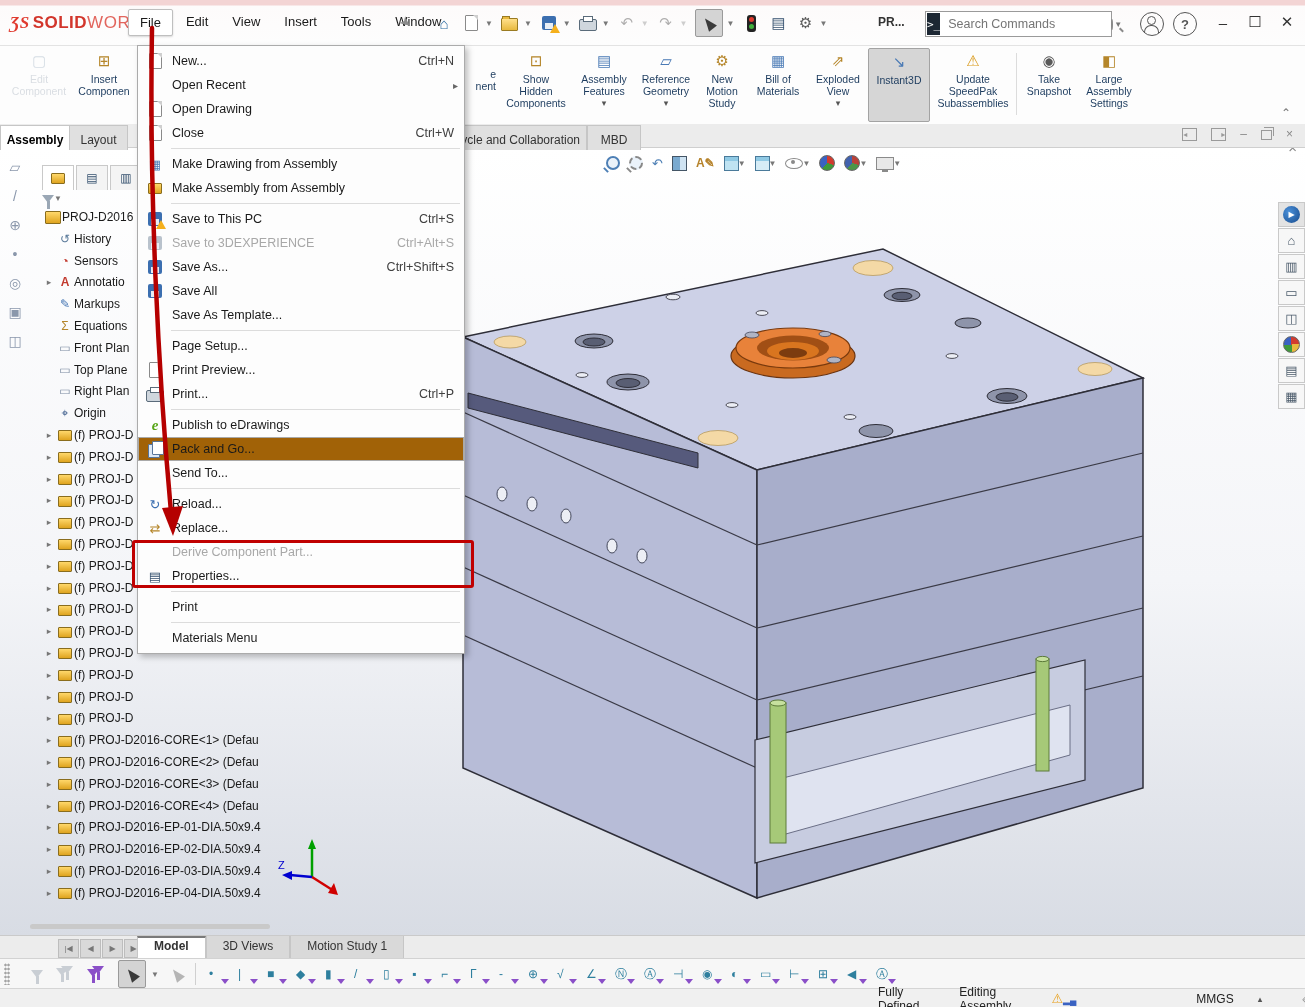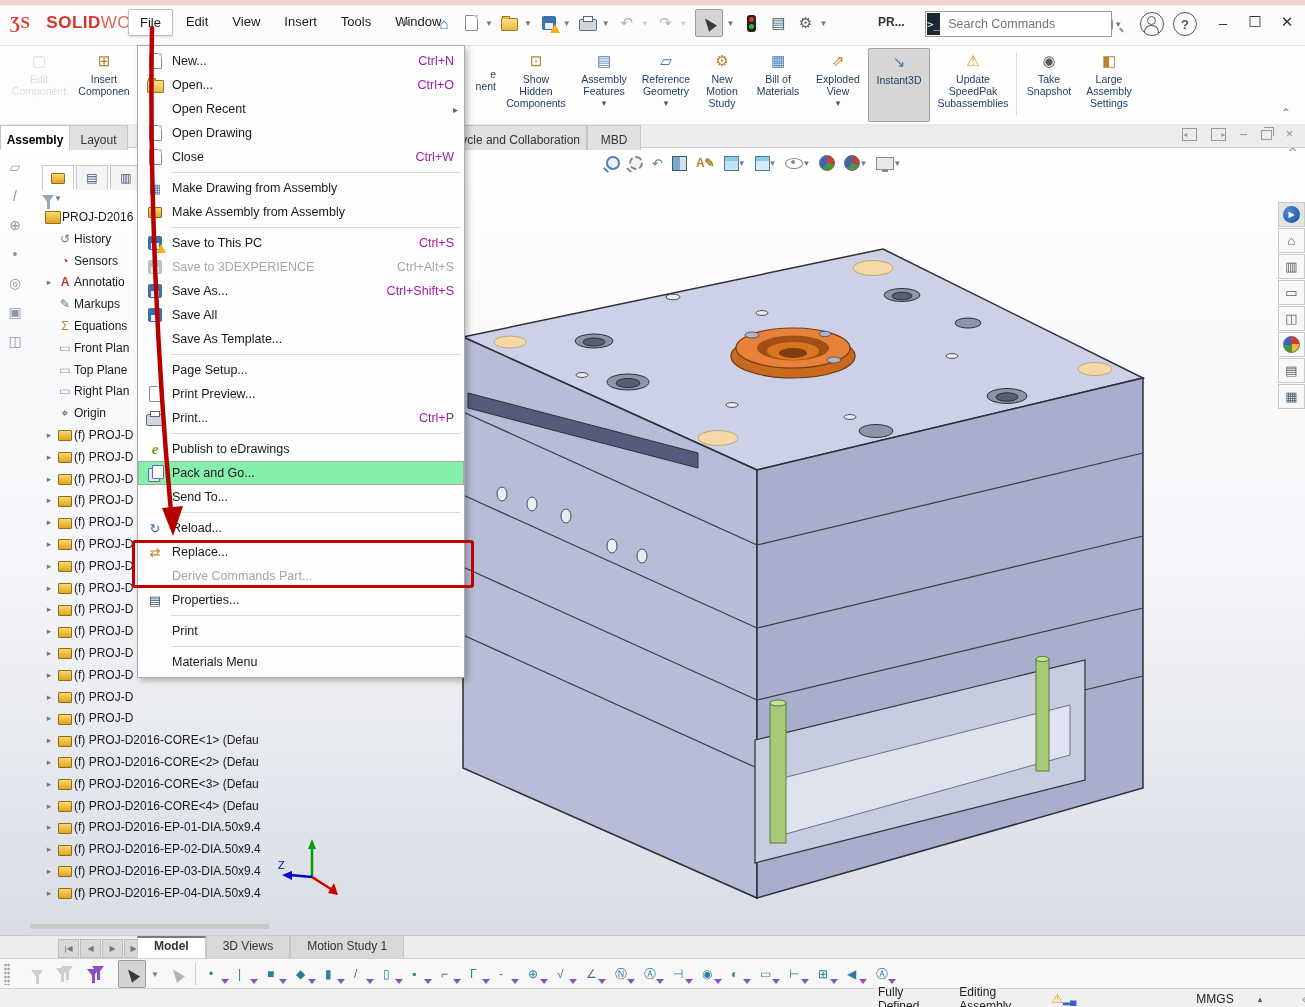--- a/index.html
+++ b/index.html
@@ -4,21 +4,21 @@
 <style>
   html,body{margin:0;padding:0}
   body{width:1305px;height:1007px;position:relative;overflow:hidden;background:#fff;
        font-family:"Liberation Sans",sans-serif;color:#1a1a1a;-webkit-font-smoothing:antialiased}
   .abs{position:absolute}
   
   #titlebar{left:0;top:0;width:1305px;height:45px;
     background:linear-gradient(180deg,#f3d4d4 0,#f3d4d4 5px,#fdfbfb 6px,#fdfdfd 100%);
     border-bottom:1px solid #e3e3e3;z-index:6}
   #logo{left:10px;top:13px;font-size:17px;letter-spacing:.5px;white-space:nowrap}
-  #logo .l1{color:#e03a2f;font-weight:bold;font-family:"Liberation Serif",serif;margin-right:16px}
+  #logo .l1{color:#e03a2f;font-style:italic;font-weight:bold;font-family:"Liberation Serif",serif;margin-right:3px}
   #logo .l2{color:#d2352b;font-weight:bold}
   #logo .l3{color:#e2655d;font-weight:normal}
   #menurow{left:128px;top:9px;display:flex;gap:2px;font-size:13px}
   .menu-item{padding:5px 11px;border-radius:2px;cursor:default}
   .menu-item.menu-active{background:#fff;border:1px solid #bfbfbf;box-shadow:0 1px 2px rgba(0,0,0,.15)}
   #pin-icon{left:400px;top:14px;color:#8a8a8a;font-size:14px;transform:rotate(40deg)}
   #qat{left:434px;top:10px;display:flex;align-items:center;gap:7px;height:26px}
   .qi{display:flex;align-items:center;justify-content:center;width:20px;height:20px;font-size:15px}
   .dd{color:#777;font-size:8px;margin-left:-3px}
   .dim{opacity:.35}
@@ -104,25 +104,25 @@
   .tpbtn{width:25px;height:23px;border:1px solid #c9c9c9;background:#f7f7f7;display:flex;align-items:center;justify-content:center;font-size:13px;color:#4a5a6a}
   .tp3dx{width:17px;height:17px;border-radius:50%;background:radial-gradient(circle at 35% 35%,#4a90d9,#174a8c);color:#fff;font-size:8px;display:flex;align-items:center;justify-content:center}
   .tpball{width:15px;height:15px;border-radius:50%;border:1px solid #666;background:conic-gradient(#d23b2f 0 25%,#e8b93e 25% 50%,#3f9a3a 50% 75%,#3a62c2 75% 100%)}
   #vpclose{position:absolute;right:8px;top:-8px;color:#8a8a8a;font-size:15px}
   
   #file-menu{left:137px;top:45px;width:326px;background:#fdfdfd;border:1px solid #ababab;
     box-shadow:3px 3px 6px rgba(0,0,0,.25);z-index:10;padding:3px 0;font-size:12.5px}
   .fitem{display:flex;align-items:center;height:24px;position:relative;padding-right:10px}
   .fitem .fico{width:34px;flex:none;display:flex;align-items:center;justify-content:center}
   .fitem .flabel{flex:1;white-space:nowrap}
-  .fitem .fshort{color:#a21caf;margin-left:8px}
+  .fitem .fshort{color:#404040;margin-left:8px}
   .fitem.disabled .flabel,.fitem.disabled .fshort{color:#a8a8a8}
   .fitem .fsub{position:absolute;right:6px;color:#666;font-size:10px}
   .fsep{height:1px;background:#dcdcdc;margin:3px 4px 3px 33px}
-  .fitem.hl{outline:1px solid #a9a9a9;outline-offset:-1px;background:#86efac}
+  .fitem.hl{outline:1px solid #a9a9a9;outline-offset:-1px;background:#a16207}
   
   .mic{position:relative;display:flex;align-items:center;justify-content:center;width:18px;height:18px;font-size:13px}
   .mi-pack{position:relative;width:15px;height:16px}
   .mi-pack::before{content:"";position:absolute;left:0;top:3px;width:10px;height:12px;background:#dce8f5;border:1px solid #56749a;border-radius:1px}
   .mi-pack::after{content:"";position:absolute;left:4px;top:0;width:10px;height:12px;background:#fff;border:1px solid #56749a;border-radius:1px}
   
   #annot-svg{left:120px;top:20px;width:380px;height:560px;z-index:12;pointer-events:none}
   #red-box{left:132px;top:540px;width:336px;height:42px;border:3px solid #c00000;border-radius:3px;z-index:12;pointer-events:none}
   
   #bottombar{left:0;top:935px;width:1305px;height:23px;background:#ececec;border-top:1px solid #cacaca;z-index:5;font-size:12px}
@@ -689,29 +689,20 @@
     <div class="fitem">
       <span class="fico">
         <span class="mic">
           <span class="g-page"></span>
         </span>
       </span>
       <span class="flabel">New...</span>
       <span class="fshort">Ctrl+N</span>
     </div>
     <div class="fitem">
-      <span class="fico">
-        <span class="mic">
-          <span class="g-folder"></span>
-        </span>
-      </span>
-      <span class="flabel">Open...</span>
-      <span class="fshort">Ctrl+O</span>
-    </div>
-    <div class="fitem">
       <span class="fico"></span>
       <span class="flabel">Open Recent</span>
       <span class="fsub">▸</span>
     </div>
     <div class="fitem">
       <span class="fico">
         <span class="mic">
           <span class="g-page"></span>
         </span>
       </span>
@@ -830,21 +821,21 @@
       <span class="flabel">Reload...</span>
     </div>
     <div class="fitem">
       <span class="fico">
         <span class="mic" style="color: rgb(181, 134, 42);">⇄</span>
       </span>
       <span class="flabel">Replace...</span>
     </div>
     <div class="fitem disabled">
       <span class="fico"></span>
-      <span class="flabel">Derive Commands Part...</span>
+      <span class="flabel">Derive Component Part...</span>
     </div>
     <div class="fitem">
       <span class="fico">
         <span class="mic" style="color: rgb(52, 80, 110);">▤</span>
       </span>
       <span class="flabel">Properties...</span>
     </div>
     <div class="fsep"></div>
     <div class="fitem">
       <span class="fico"></span>

